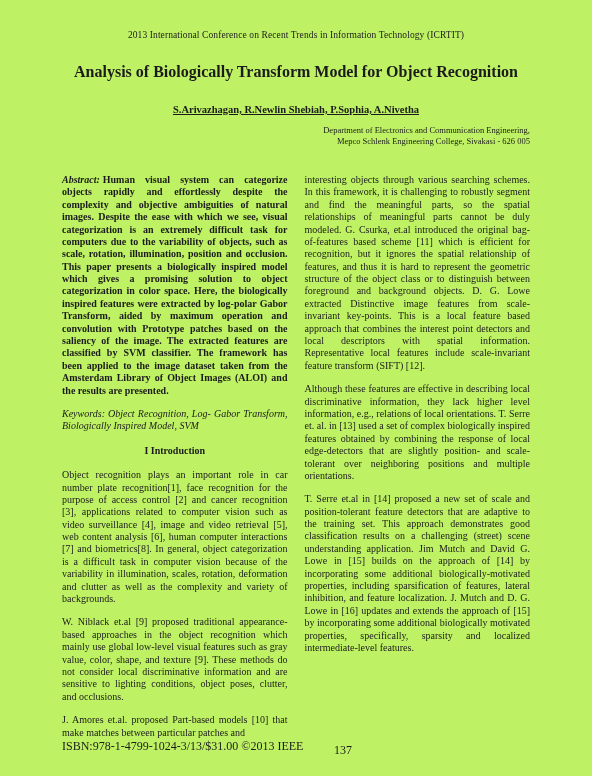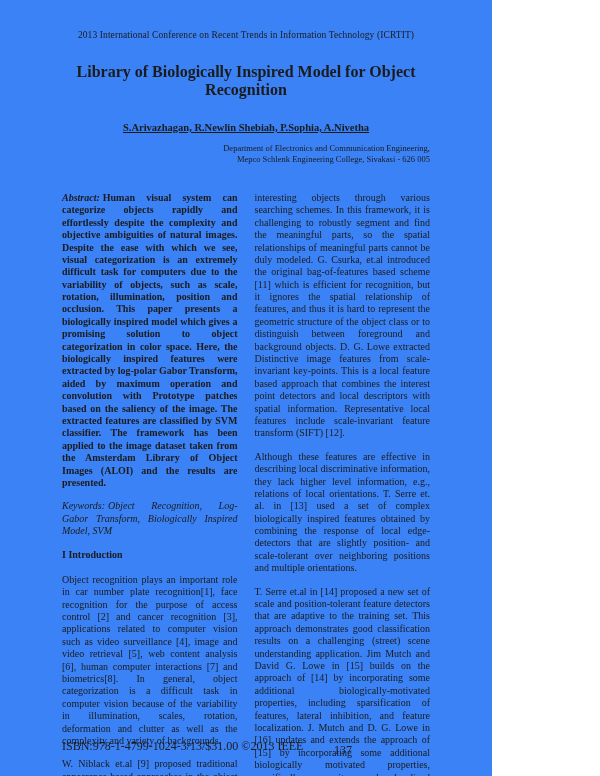--- a/index.html
+++ b/index.html
@@ -4,25 +4,25 @@
 <style>
   * { margin: 0; padding: 0; box-sizing: border-box; }
   html, body { width: 600px; height: 776px; }
   body {
     background: #ffffff;
     font-family: "Liberation Serif", serif;
     color: #1b1b1b;
   }
   .page {
     position: relative;
-    width: 492px;
+    width: 592px;
     height: 776px;
     padding: 30px 62px 16px 62px;
     overflow: hidden;
-    background: #3b82f6;
+    background: #bef264;
   }
   .conf-header {
     text-align: center;
     font-size: 9.5px;
     margin-bottom: 23px;
     letter-spacing: 0.1px;
   }
   .title {
     text-align: center;
     font-size: 16px;
@@ -59,20 +59,21 @@
   .abstract-label {
     font-style: italic;
     margin-right: 3px;
   }
   .keywords {
     font-style: italic;
     margin-bottom: 12px;
   }
   .keywords-label { margin-right: 3px; }
   .section-heading {
+    text-align: center;
     font-weight: bold;
     font-size: 10px;
     margin: 4px 0 12px 0;
   }
   .para { margin-bottom: 11px; }
   .footer {
     position: absolute;
     bottom: 22px;
     left: 62px;
     width: 476px;
@@ -84,21 +85,21 @@
     top: 4px;
   }
 </style>
 </head>
 <body>
 
 <div class="page">
 
   <div class="conf-header">2013 International Conference on Recent Trends in Information Technology (ICRTIT)</div>
 
-  <h1 class="title">Library of Biologically Inspired Model for Object Recognition</h1>
+  <h1 class="title">Analysis of Biologically Transform Model for Object Recognition</h1>
 
   <div class="authors">S.Arivazhagan, R.Newlin Shebiah, P.Sophia, A.Nivetha</div>
 
   <div class="affiliation">
     <div>Department of Electronics and Communication Engineering,</div>
     <div>Mepco Schlenk Engineering College, Sivakasi - 626 005</div>
   </div>
 
   <div class="columns">
 

